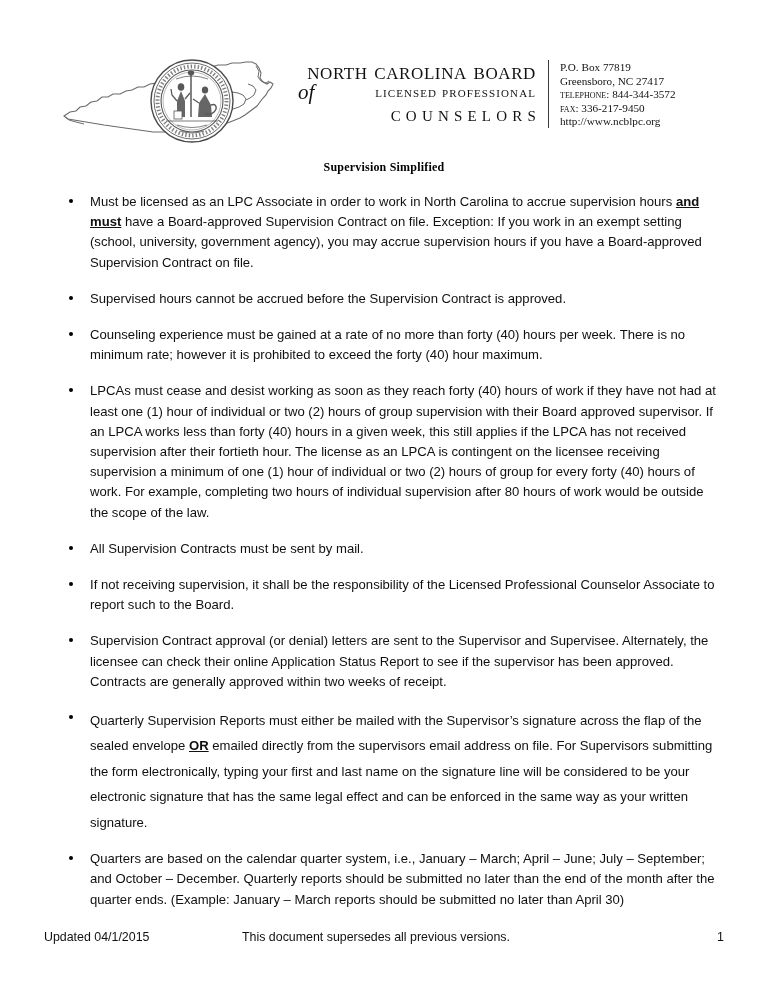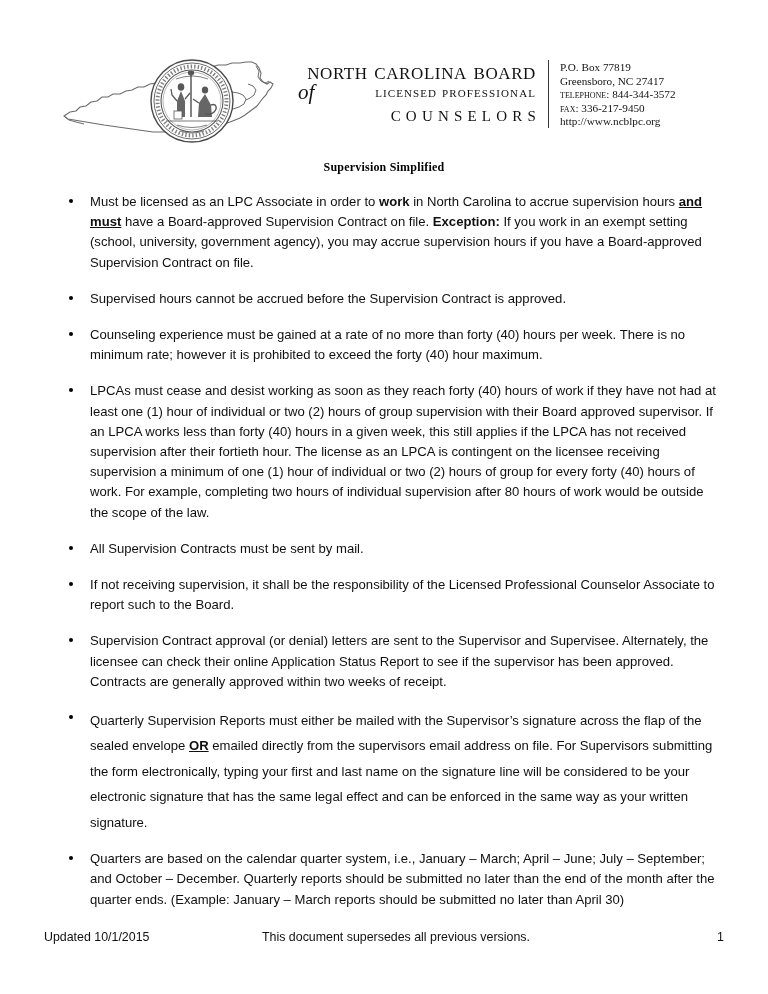--- a/index.html
+++ b/index.html
@@ -143,21 +143,21 @@
   }
   .bullet .dot {
     position: absolute;
     left: 7px;
     top: 7px;
     width: 4px;
     height: 4px;
     border-radius: 50%;
     background: #000000;
   }
-  .bullet b { font-weight: bold; }
+  .bullet b { font-weight: normal; }
   .bullet .bu {
     font-weight: bold;
     text-decoration: underline;
   }
 
   
   .footer {
     position: absolute;
     left: 0;
     top: 930px;
@@ -166,21 +166,21 @@
     font-size: 12.4px;
     color: #101010;
   }
   .footer-left {
     position: absolute;
     left: 44px;
     top: 0;
   }
   .footer-center {
     position: absolute;
-    left: 262px;
+    left: 242px;
     top: 0;
   }
   .footer-right {
     position: absolute;
     right: 44px;
     top: 0;
   }
 </style>
 </head>
 <body>
@@ -308,18 +308,18 @@
       <span class="dot"></span><span>Quarterly Supervision Reports must either be mailed with the Supervisor’s signature across the flap of the sealed envelope </span><span class="bu">OR</span><span> emailed directly from the supervisors email address on file.   For Supervisors submitting the form electronically, typing your first and last name on the signature line will be considered to be your electronic signature that has the same legal effect and can be enforced in the same way as your written signature.</span>
     </div>
 
     <div class="bullet">
       <span class="dot"></span><span>Quarters are based on the calendar quarter system, i.e., January – March; April – June; July – September; and October – December. Quarterly reports should be submitted no later than the end of the month after the quarter ends. (Example: January – March reports should be submitted no later than April 30)</span>
     </div>
 
   </div>
 
   <div class="footer">
-    <span class="footer-left">Updated 10/1/2015</span>
+    <span class="footer-left">Updated 04/1/2015</span>
     <span class="footer-center">This document supersedes all previous versions.</span>
     <span class="footer-right">1</span>
   </div>
 
 </div>
 
 </body></html>

